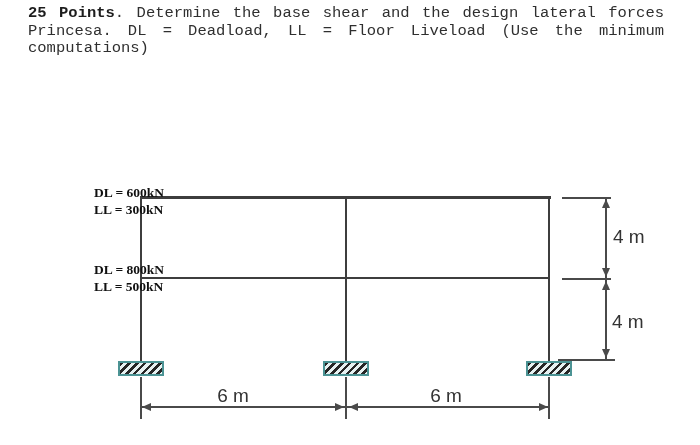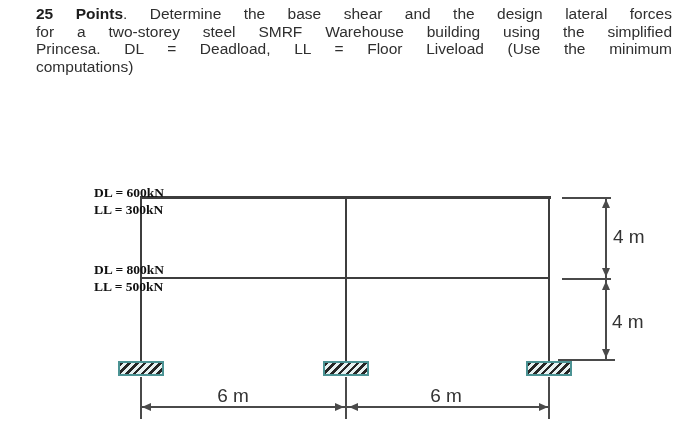--- a/index.html
+++ b/index.html
@@ -9,22 +9,22 @@
     --dim_text:#333333;
     --support_border:#4b9394;
     --support_hatch:#262626;
     --support_fill:#e7f1f1;
   }
   html,body{margin:0;padding:0;background:#ffffff;}
   .canvas{position:relative;width:700px;height:445px;background:#ffffff;overflow:hidden;
           font-family:"Liberation Sans",sans-serif;}
 
   
-  .problem{position:absolute;left:36px;top:5px;width:636px;
-           font-family:Liberation Sans, sans-serif;
+  .problem{position:absolute;left:28px;top:5px;width:636px;
+           font-family:Liberation Mono, monospace;
            font-size:15.5px;line-height:17.5px;color:var(--text);}
   .pline{white-space:nowrap;}
   .pline.j{text-align:justify;text-align-last:justify;white-space:normal;}
   .pline b{font-weight:bold;color:#1d1d1d;}
 
   
   .hline,.vline{position:absolute;background:var(--frame_line);}
   .dimline{position:absolute;background:#4a4a4a;}
 
   
@@ -82,21 +82,20 @@
   .lbl-6m-left{left:208px;top:386px;width:50px;text-align:center;}
   .lbl-6m-right{left:421px;top:386px;width:50px;text-align:center;}
 </style>
 </head>
 <body>
 
 <div class="canvas">
 
   <div class="problem">
     <div class="pline j"><b>25 Points</b><span>. Determine the base shear and the design lateral forces</span></div>
-    <div class="pline j">for a two-storey steel SMRF Warehouse building using the simplified</div>
     <div class="pline j">Princesa. DL = Deadload, LL = Floor Liveload (Use the minimum</div>
     <div class="pline">computations)</div>
   </div>
 
   <div>
 
     <div class="hline beam-top"></div>
     <div class="hline beam-floor"></div>
     <div class="vline col col-left"></div>
     <div class="vline col col-mid"></div>

